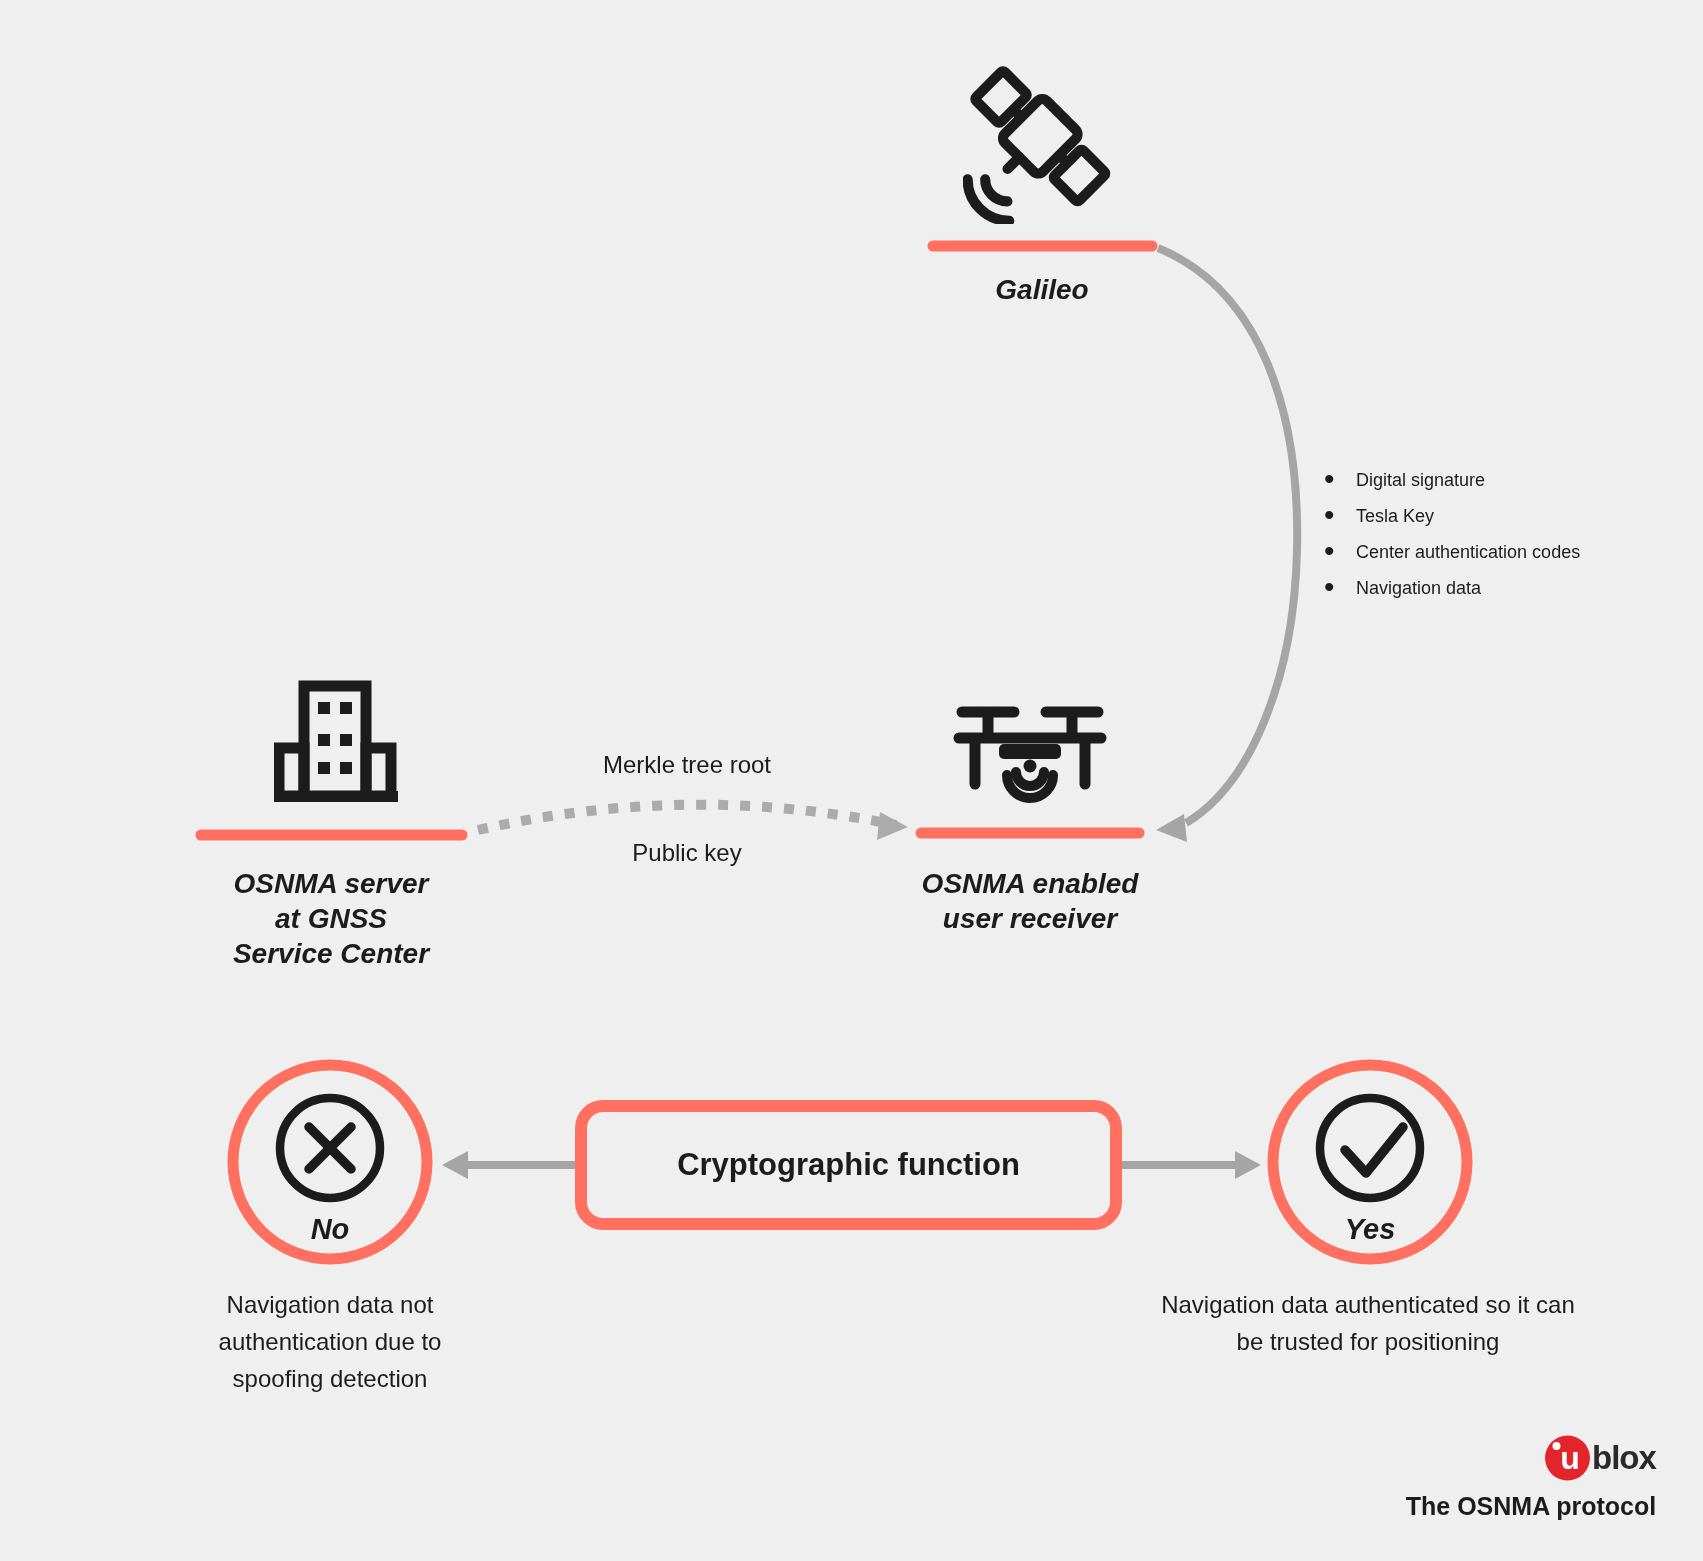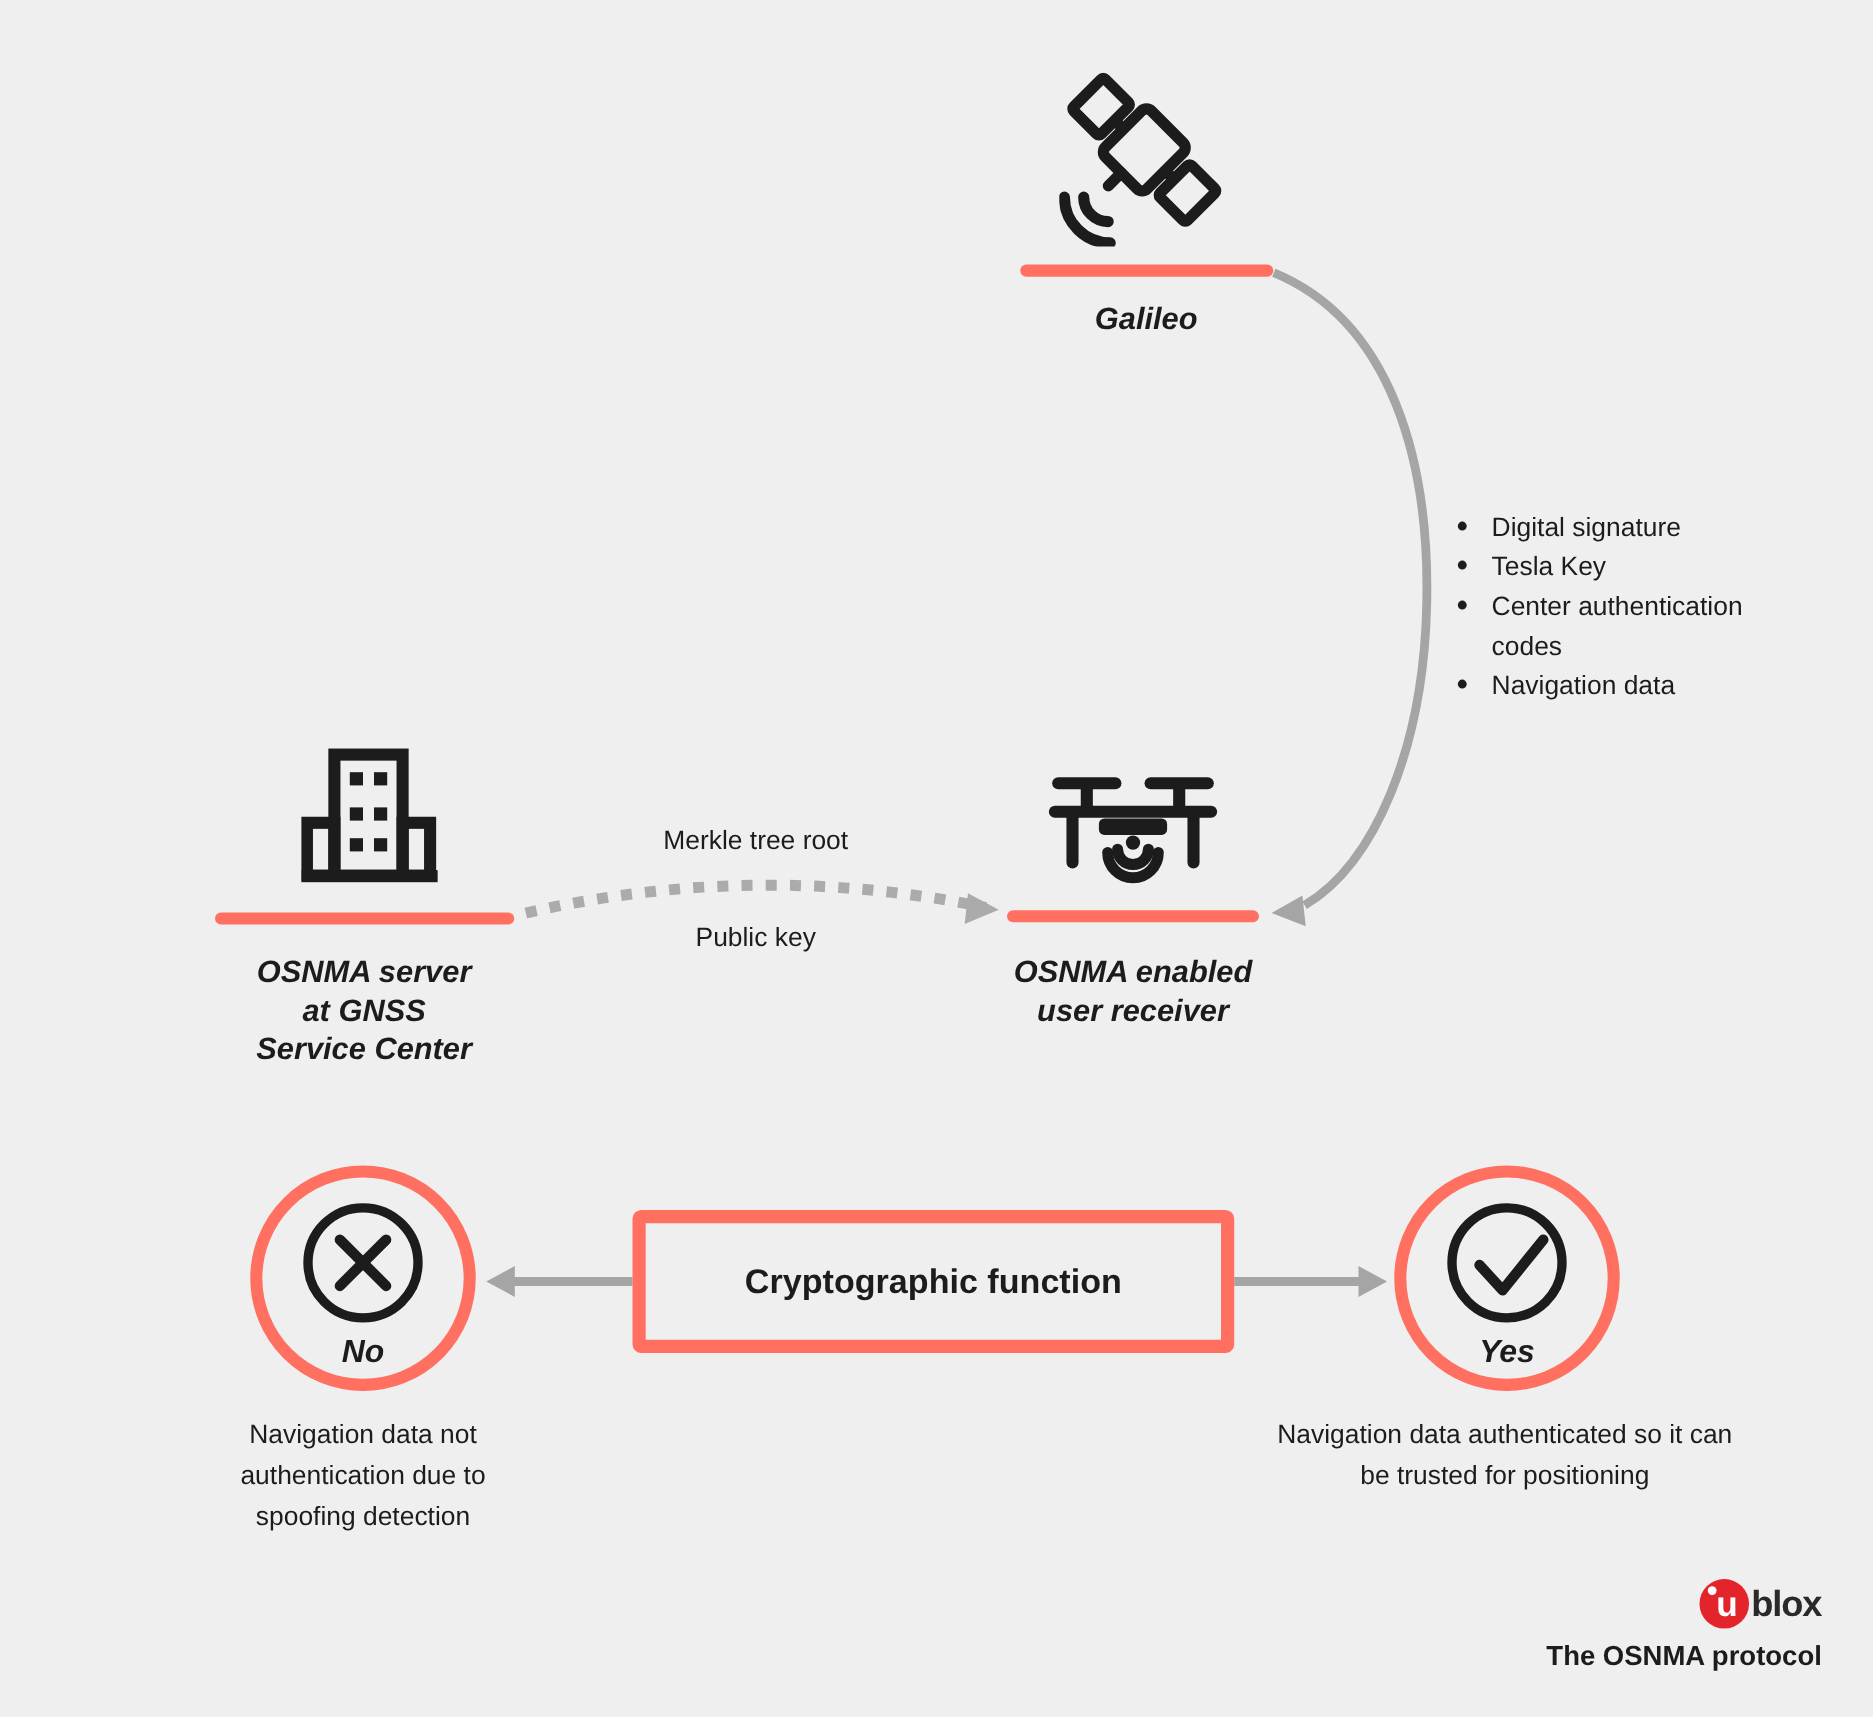--- a/index.html
+++ b/index.html
@@ -4,27 +4,27 @@
 <style>
   html,body{margin:0;padding:0;background:#e4e4e4;}
   .canvas{
     position:relative;width:1703px;height:1561px;background:#efefef;
     font-family:"Liberation Sans","DejaVu Sans",sans-serif;color:#1c1c1c;overflow:hidden;
   }
   .abs{position:absolute;}
   .label{font-weight:bold;font-size:28px;line-height:35px;text-align:center;font-style:italic;}
   .body-text{font-size:24px;line-height:37px;text-align:center;font-weight:normal;}
   
-  ul.payload{margin:0;padding:0;list-style:none;font-size:24px;line-height:36px;}
+  ul.payload{margin:0;padding:0;list-style:none;font-size:18px;line-height:36px;}
   ul.payload li{position:relative;padding-left:34px;}
   ul.payload li::before{content:"\2022";position:absolute;left:2px;top:-1px;font-size:30px;color:#1c1c1c;}
   
   .decision-box{
     position:absolute;left:575px;top:1100px;width:547px;height:130px;box-sizing:border-box;
-    border:12px solid #ff7060;border-radius:8px;
+    border:12px solid #ff7060;border-radius:28px;
     display:flex;flex-direction:column;align-items:center;justify-content:center;gap:3px;
   }
   .decision-title{font-weight:bold;font-size:31px;line-height:34px;}
   .decision-question{font-size:29px;line-height:32px;}
   svg{display:block;}
 </style>
 </head>
 <body>
 
 <div class="canvas">

